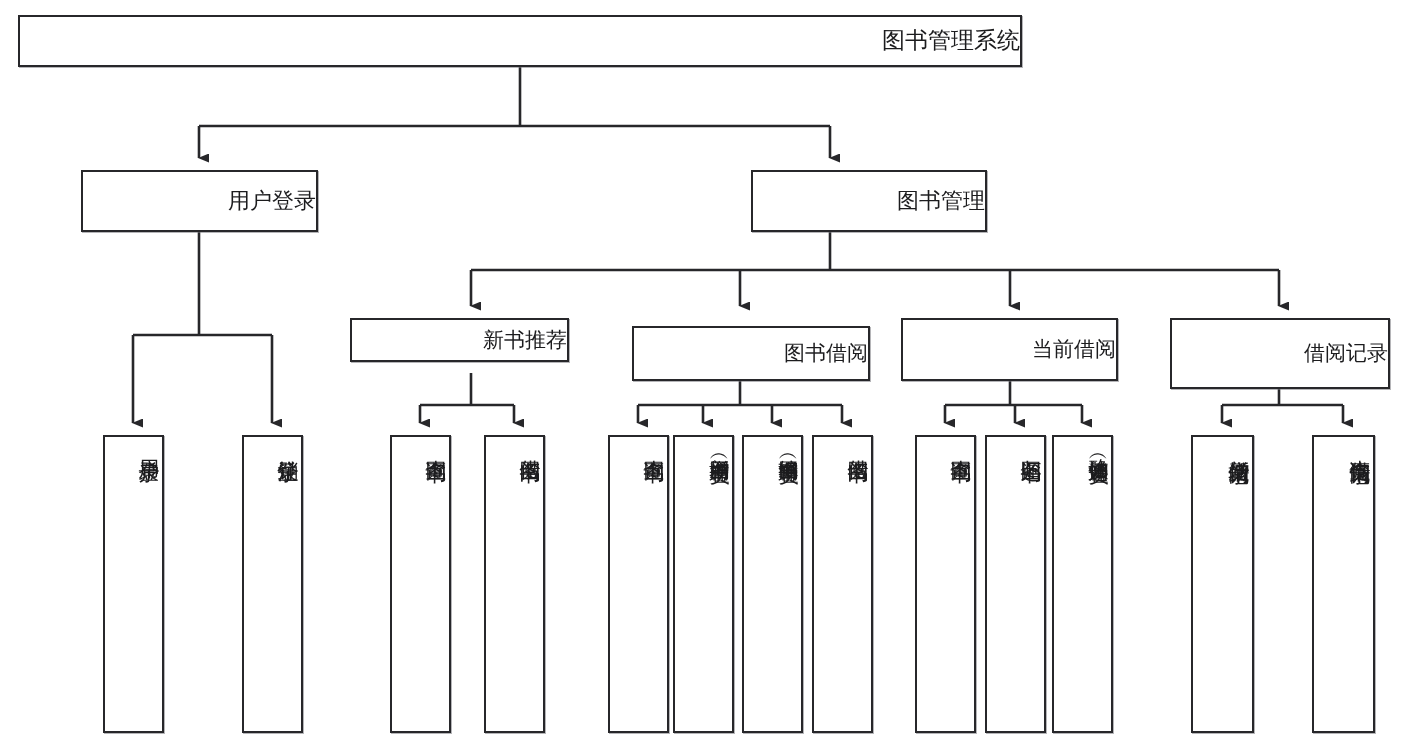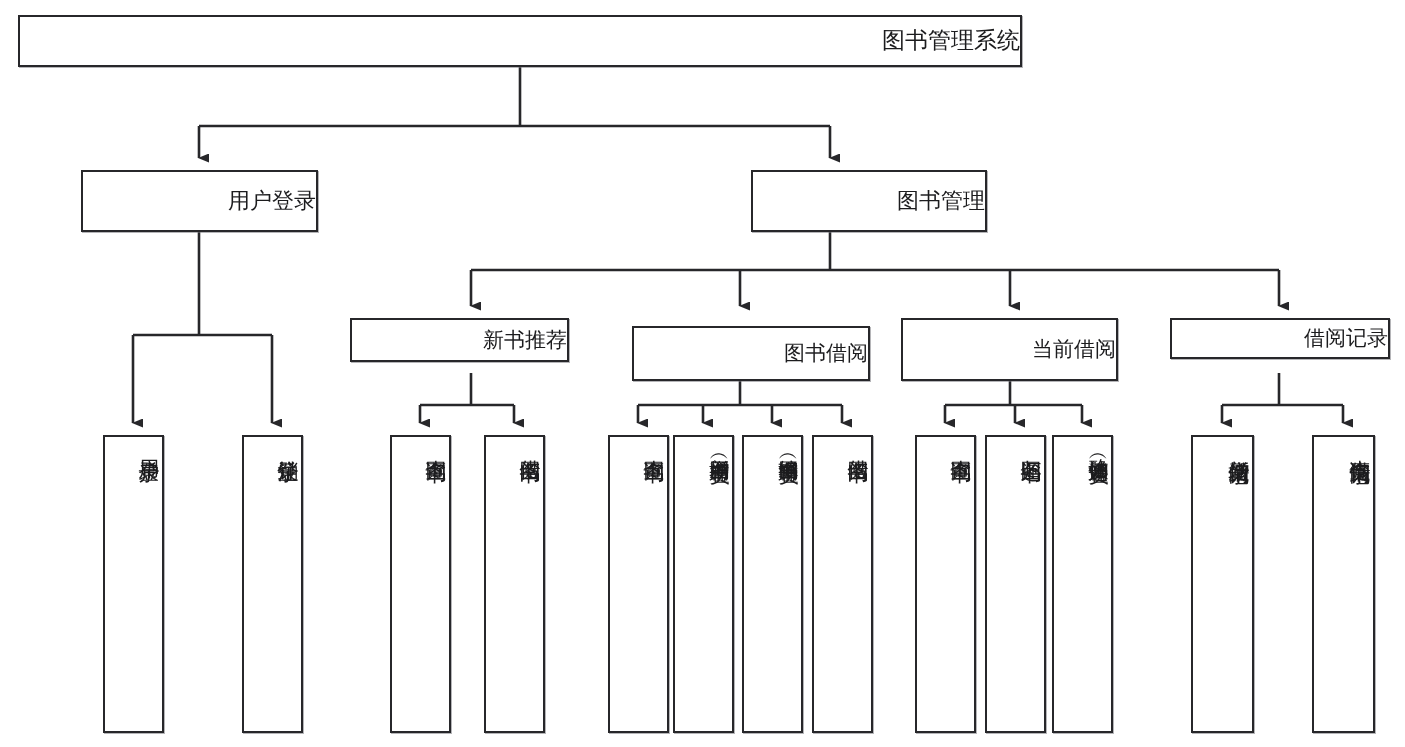--- a/index.html
+++ b/index.html
@@ -142,21 +142,21 @@
 
   <div class="node lvl3" style="left:350px; top:318px; width:219px; height:44px;">
     <span class="label">新书推荐</span>
   </div>
   <div class="node lvl3" style="left:632px; top:318px; width:238px; height:55px;margin-top:8px;">
     <span class="label">图书借阅</span>
   </div>
   <div class="node lvl3" style="left:901px; top:318px; width:217px; height:63px;">
     <span class="label">当前借阅</span>
   </div>
-  <div class="node lvl3" style="left:1170px; top:318px; width:220px; height:41px;">
+  <div class="node lvl3" style="left:1170px; top:318px; width:220px; height:71px;">
     <span class="label">借阅记录</span>
   </div>
 
   <div class="node leaf" style="left:103px; top:435px; width:61px; height:298px;">
     <span class="label">用户登录</span>
   </div>
   <div class="node leaf" style="left:242px; top:435px; width:61px; height:298px;">
     <span class="label">注销登录</span>
   </div>
 

